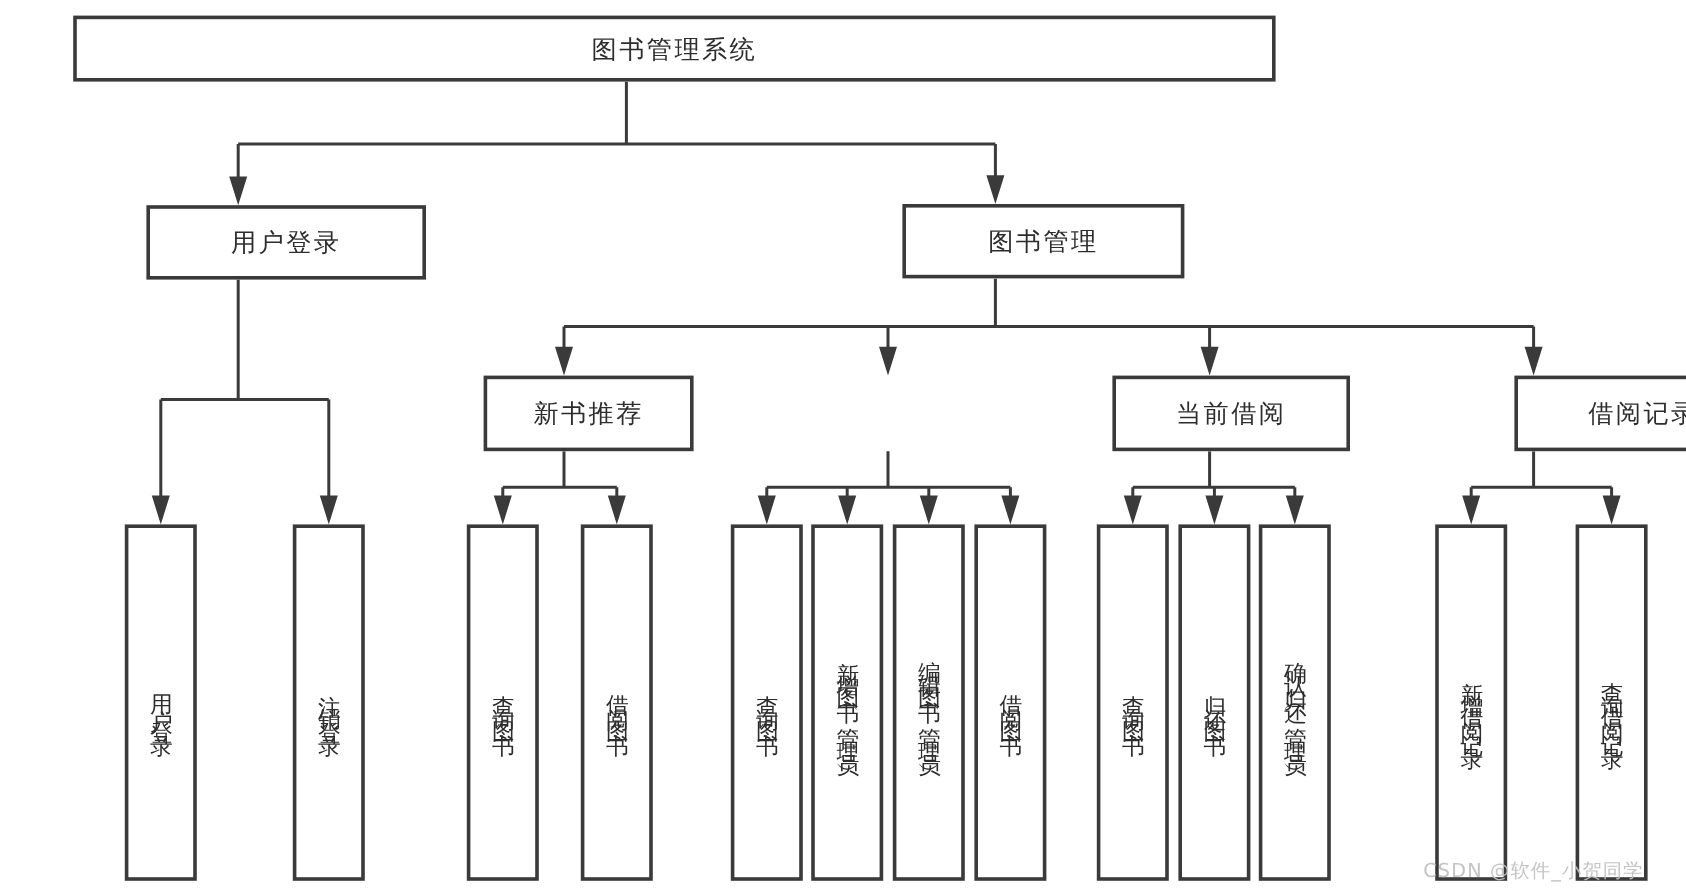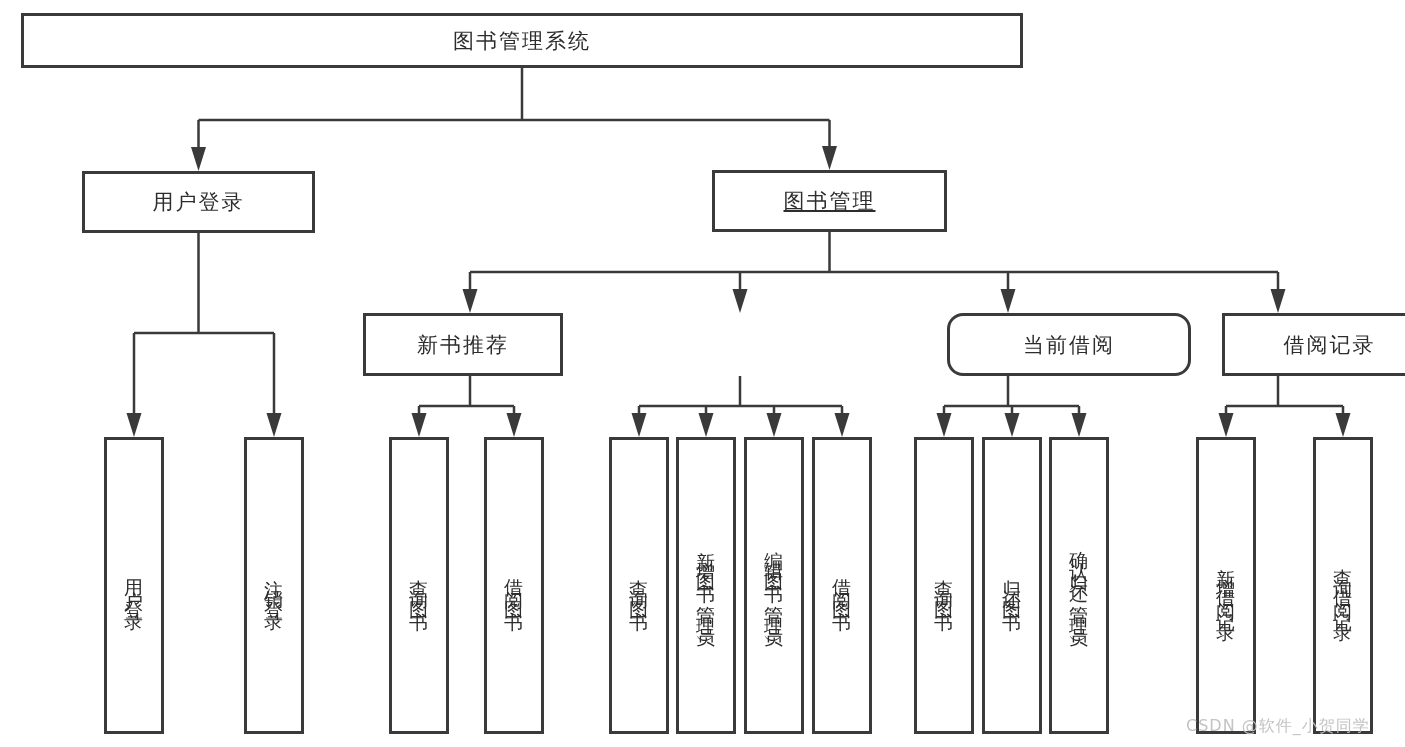--- a/index.html
+++ b/index.html
@@ -17,20 +17,21 @@
     background:#ffffff;
     border:3px solid #3a3a3a;
     display:flex;align-items:center;justify-content:center;
     color:#2d2d2d;
     z-index:1;
   }
   .hbox{
     font-size:21px;
     letter-spacing:2px;
     white-space:nowrap;
+    margin-left:40px;
   }
   .vbox{
     writing-mode:vertical-rl;
     font-size:19px;
     letter-spacing:11px;
     line-height:1;
   }
   #watermark{
     position:absolute;
     left:1186px;top:716px;
@@ -73,24 +74,24 @@
              M944 437 L936.5 413 L951.5 413 Z
              M1012 437 L1004.5 413 L1019.5 413 Z
              M1079 437 L1071.5 413 L1086.5 413 Z
              M1226 437 L1218.5 413 L1233.5 413 Z
              M1343 437 L1335.5 413 L1350.5 413 Z"></path>
   </svg>
 
   <div class="box hbox" style="left:21px;top:13px;width:1002px;height:55px;">图书管理系统</div>
 
   <div class="box hbox" style="left:82px;top:171px;width:233px;height:62px;">用户登录</div>
-  <div class="box hbox" style="left:712px;top:170px;width:235px;height:62px;text-decoration:underline;">图书管理</div>
+  <div class="box hbox" style="left:712px;top:170px;width:235px;height:62px;">图书管理</div>
 
-  <div class="box hbox" style="left:363px;top:313px;width:200px;height:63px;text-align:center;">新书推荐</div>
-  <div class="box hbox" style="left:947px;top:313px;width:244px;height:63px;border-radius:16px;">当前借阅</div>
+  <div class="box hbox" style="left:363px;top:313px;width:175px;height:63px;text-align:center;">新书推荐</div>
+  <div class="box hbox" style="left:887px;top:313px;width:198px;height:63px;">当前借阅</div>
   <div class="box hbox" style="left:1222px;top:313px;width:215px;height:63px;">借阅记录</div>
 
   <div class="box vbox" style="left:104px;top:437px;width:60px;height:297px;">用户登录</div>
   <div class="box vbox" style="left:244px;top:437px;width:60px;height:297px;">注销登录</div>
 
   <div class="box vbox" style="left:389px;top:437px;width:60px;height:297px;">查询图书</div>
   <div class="box vbox" style="left:484px;top:437px;width:60px;height:297px;">借阅图书</div>
 
   <div class="box vbox" style="left:609px;top:437px;width:60px;height:297px;">查询图书</div>
   <div class="box vbox" style="left:676px;top:437px;width:60px;height:297px;">新增图书（管理员）</div>

